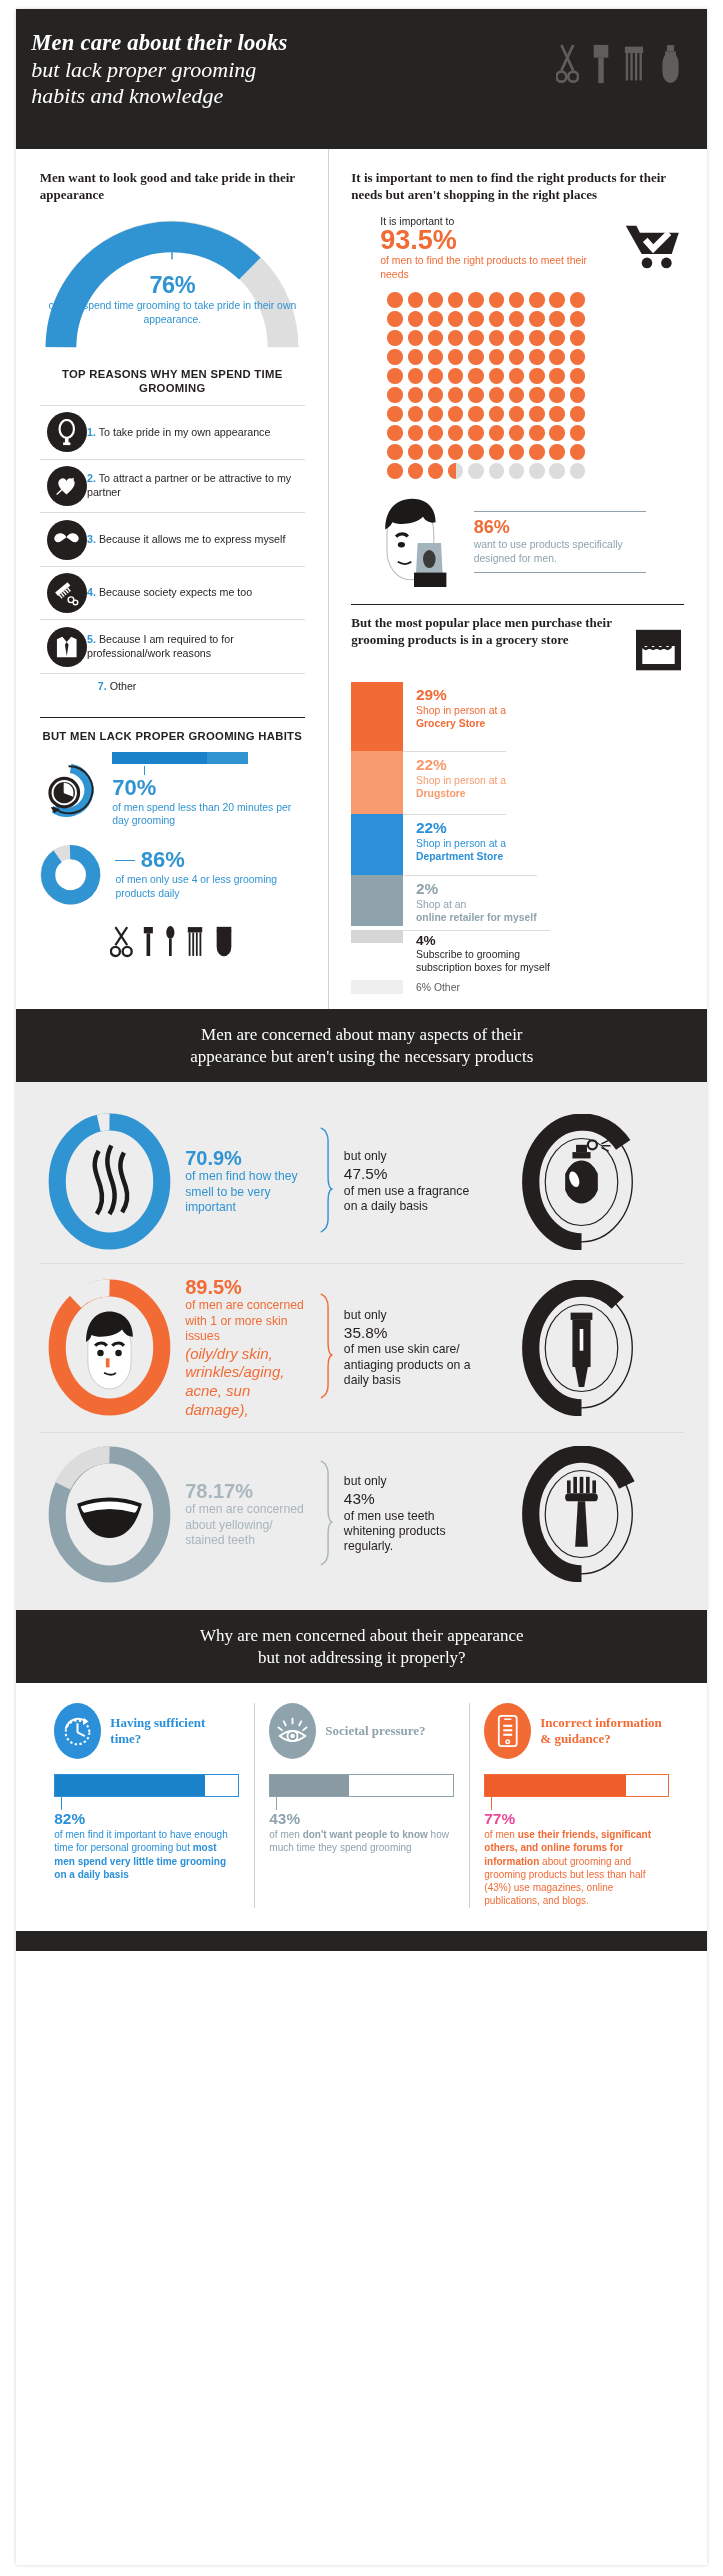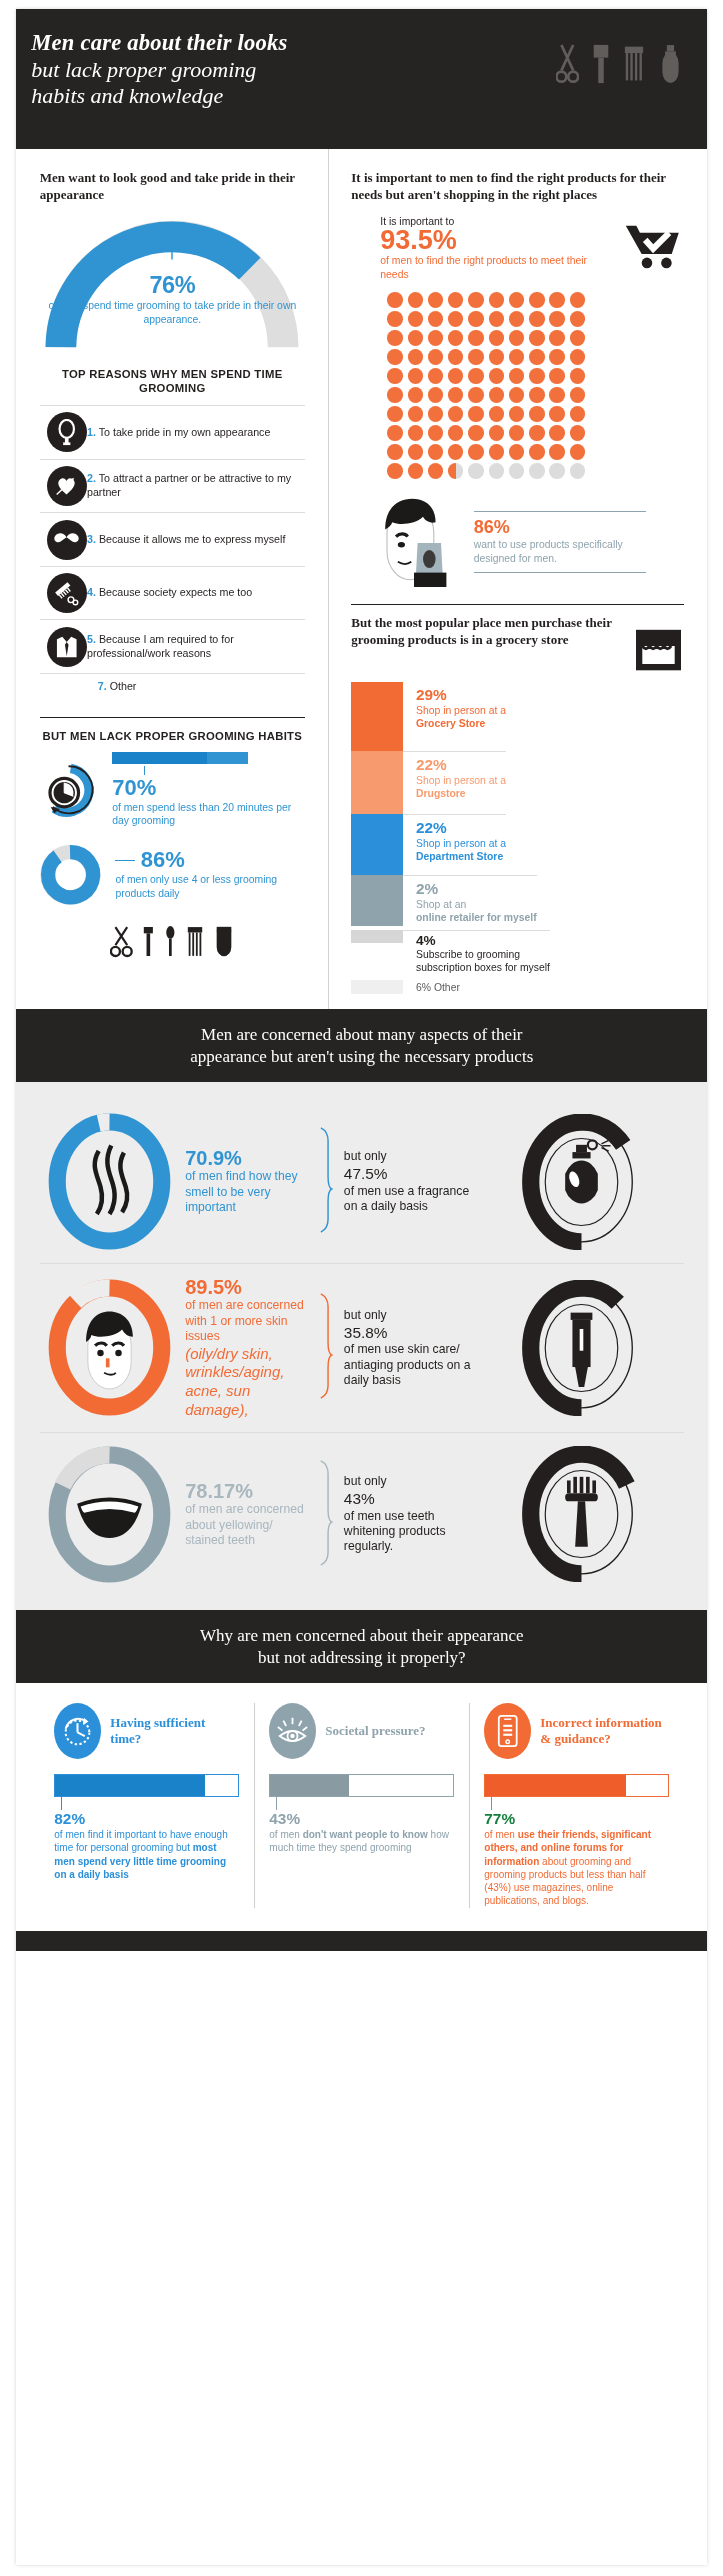--- a/index.html
+++ b/index.html
@@ -690,21 +690,21 @@
                 <circle cx="13" cy="31" r="2" fill="none" stroke="#fff" stroke-width="1.6"></circle>
               </svg>
         </span>
         <span class="btitle" style="color:#f26b35;">Incorrect information &amp; guidance?</span>
       </div>
       <div class="bbar" style="border:1.4px solid #f26b35;">
         <span class="bfill" style="width:77%;background:#ef5e2a;"></span>
         <span class="bempty" style="width:23%;"></span>
       </div>
       <div class="btick" style="background:#f26b35;"></div>
-      <div class="bnum" style="color:#15803d;">77%</div>
+      <div class="bnum" style="color:#ec4899;">77%</div>
       <div class="btxt" style="color:#f26b35;"><span>of men </span><b>use their friends, significant others, and online forums for information</b><span> about grooming and grooming products but less than half (43%) use magazines, online publications, and blogs.</span></div>
     </div>
   </div>
 
   <div class="footer-bar"></div>
 
 </div>
 </div>
 
 

